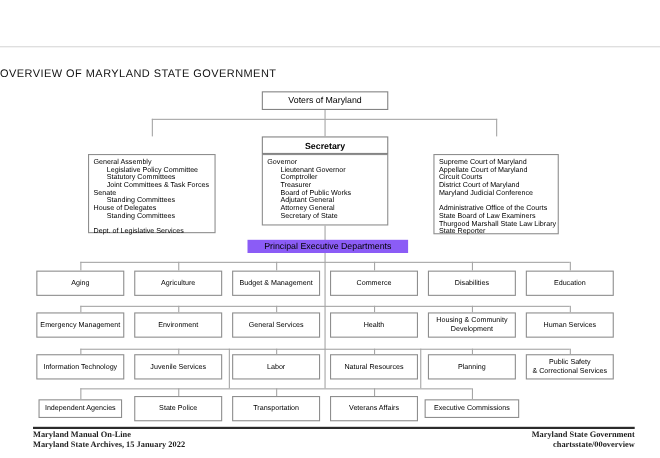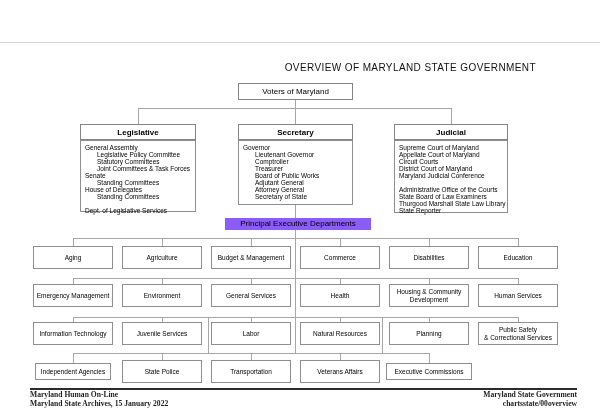--- a/index.html
+++ b/index.html
@@ -1,19 +1,19 @@
 <!DOCTYPE html>
 <html><head>
 <meta charset="utf-8">
 <style>
   html,body{margin:0;padding:0;background:#ffffff;}
   .canvas{position:relative;width:600px;height:416px;background:#ffffff;
           font-family:"Liberation Sans",sans-serif;color:#000;overflow:hidden;}
   .top-rule{position:absolute;left:0;top:42px;width:600px;height:1px;background:#d8d8d8;}
-  .title{position:absolute;left:0;top:62px;width:536px;text-align:right;
+  .title{position:absolute;left:0;top:62px;width:536px;text-align:left;
          font-size:10px;letter-spacing:.4px;color:#111;}
   .box{position:absolute;border:1px solid #848484;background:#fff;box-sizing:border-box;}
   .voters{left:238px;top:83px;width:115px;height:17px;display:flex;align-items:center;
           justify-content:center;font-size:8px;}
   .branch-header{position:absolute;border:1px solid #848484;box-sizing:border-box;
           display:flex;align-items:center;justify-content:center;
           font-size:8px;font-weight:bold;background:#fff;}
   .branch-list{position:absolute;border:1px solid #8e8e8e;box-sizing:border-box;
           margin:0;padding:3px 3px 0 4px;list-style:none;background:#fff;}
   .branch-list li{font-size:6.5px;line-height:7px;white-space:nowrap;min-height:7px;}
@@ -42,21 +42,20 @@
   <div class="box voters">
     <span>Voters of Maryland</span>
   </div>
 
   <div class="ln" style="left:295px;top:100px;width:1px;height:8px;"></div>
   <div class="ln" style="left:138px;top:108px;width:314px;height:1px;"></div>
   <div class="ln" style="left:138px;top:108px;width:1px;height:16px;"></div>
   <div class="ln" style="left:295px;top:108px;width:1px;height:16px;"></div>
   <div class="ln" style="left:451px;top:108px;width:1px;height:16px;"></div>
 
-  <div class="branch-header" style="left:80px;top:124px;width:116px;height:16px;">Legislative</div>
   <ul class="branch-list" style="left:80px;top:140px;width:116px;height:72px;">
       <li>General Assembly</li>
       <li class="ind">Legislative Policy Committee</li>
       <li class="ind">Statutory Committees</li>
       <li class="ind">Joint Committees &amp; Task Forces</li>
       <li>Senate</li>
       <li class="ind">Standing Committees</li>
       <li>House of Delegates</li>
       <li class="ind">Standing Committees</li>
       <li></li>
@@ -68,21 +67,20 @@
       <li>Governor</li>
       <li class="ind">Lieutenant Governor</li>
       <li class="ind">Comptroller</li>
       <li class="ind">Treasurer</li>
       <li class="ind">Board of Public Works</li>
       <li class="ind">Adjutant General</li>
       <li class="ind">Attorney General</li>
       <li class="ind">Secretary of State</li>
     </ul>
 
-  <div class="branch-header" style="left:394px;top:124px;width:114px;height:16px;">Judicial</div>
   <ul class="branch-list" style="left:394px;top:140px;width:114px;height:73px;">
       <li>Supreme Court of Maryland</li>
       <li>Appellate Court of Maryland</li>
       <li>Circuit Courts</li>
       <li>District Court of Maryland</li>
       <li>Maryland Judicial Conference</li>
       <li></li>
       <li>Administrative Office of the Courts</li>
       <li>State Board of Law Examiners</li>
       <li>Thurgood Marshall State Law Library</li>
@@ -148,21 +146,21 @@
 &amp; Correctional Services</div>
       <div class="dept" style="left: 35px; top: 363px; width: 76px; height: 17px;">Independent Agencies</div>
       <div class="dept" style="left: 122px; top: 360px; width: 80px; height: 23px;">State Police</div>
       <div class="dept" style="left: 211px; top: 360px; width: 80px; height: 23px;">Transportation</div>
       <div class="dept" style="left: 300px; top: 360px; width: 80px; height: 23px;">Veterans Affairs</div>
       <div class="dept" style="left: 386px; top: 363px; width: 86px; height: 17px;">Executive Commissions</div>
     </div>
 
   <div class="footer-rule"></div>
   <div class="footer left">
-    <div>Maryland Human On-Line</div>
+    <div>Maryland Manual On-Line</div>
     <div>Maryland State Archives, 15 January 2022</div>
   </div>
   <div class="footer right">
     <div>Maryland State Government</div>
     <div>chartsstate/00overview</div>
   </div>
 
 </div>
 
 </body></html>

